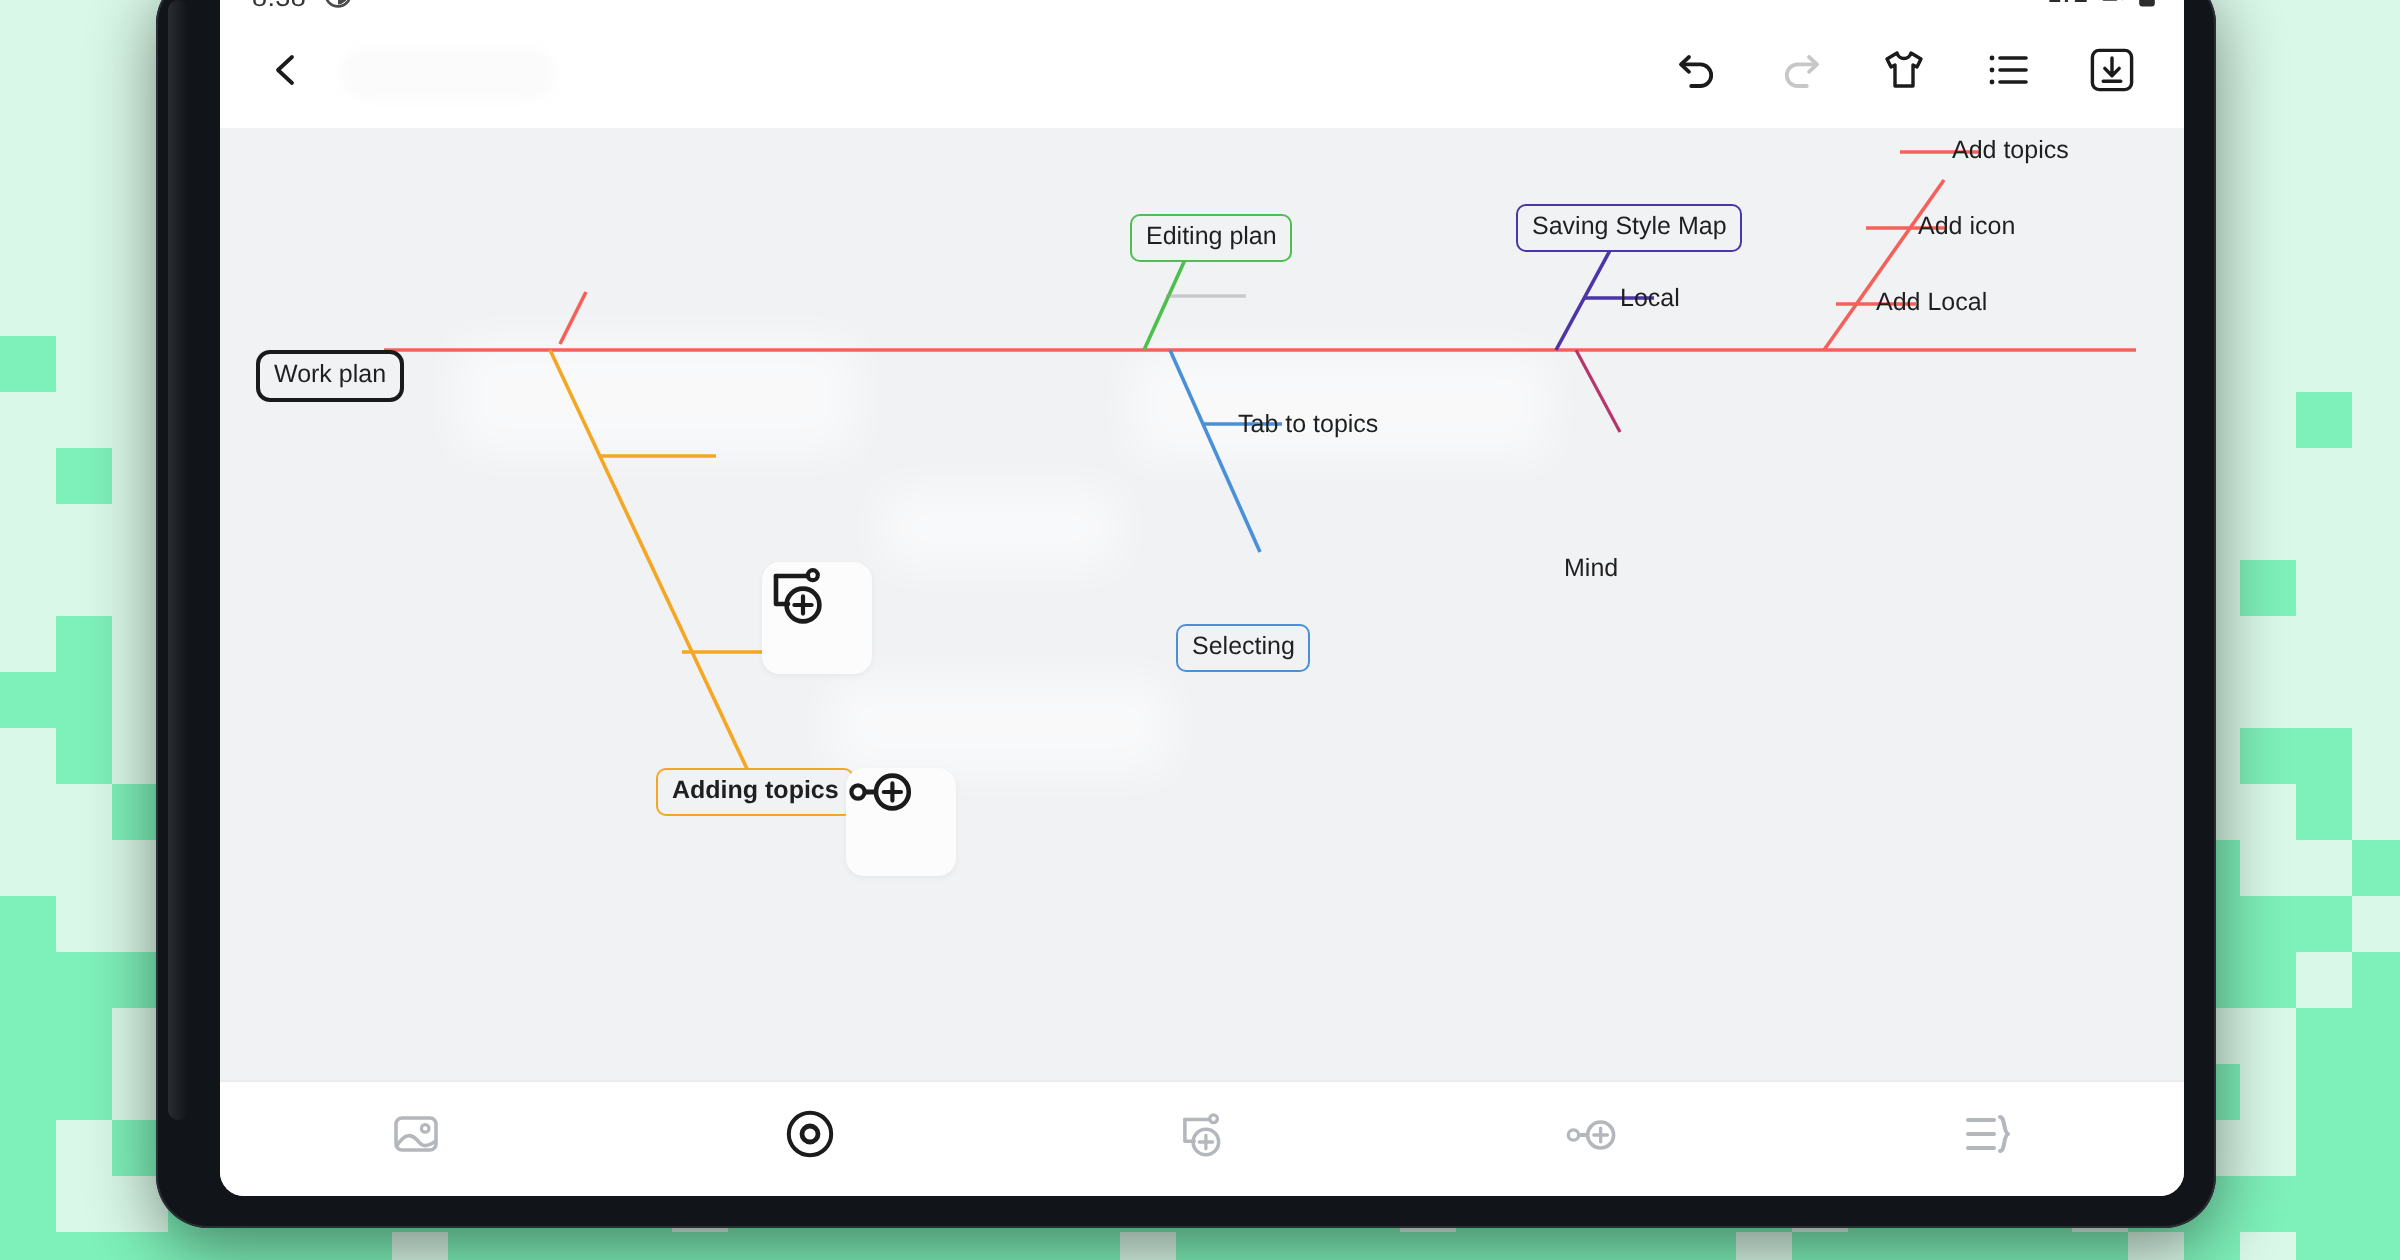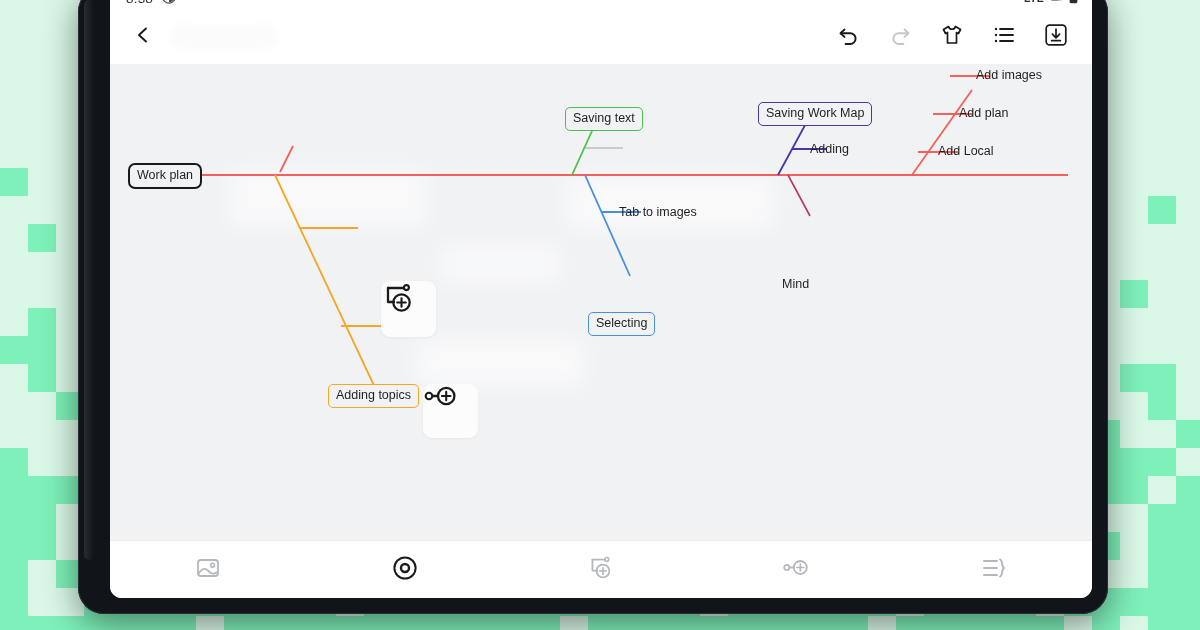--- a/index.html
+++ b/index.html
@@ -137,21 +137,21 @@
     color: #1f1f1f;
     white-space: nowrap;
     line-height: 1;
   }
   .node.boxed {
     padding: 4px 7px 5px;
     border: 1.6px solid #333;
     border-radius: 5px;
     background: #f1f2f4;
   }
-  .node.root { border-color: #1a1a1a; border-width: 2px; border-radius: 7px; }
+  .node.root { border-color: #1a1a1a; border-width: 2px; border-radius: 7px; margin-top: 12px; }
   .node.plain { background: transparent; }
 
   
   .icon-card {
     position: absolute;
     background: #fcfcfd;
     border-radius: 9px;
     display: flex; align-items: center; justify-content: center;
     box-shadow: 0 1px 3px rgba(0,0,0,.05);
   }
@@ -606,35 +606,35 @@
           <line x1="678" y1="111" x2="700" y2="152" stroke="#b8346b" stroke-width="1.6"></line>
 
           <line x1="802" y1="111" x2="862" y2="26" stroke="#f4615a" stroke-width="1.8"></line>
           <line x1="808" y1="88" x2="848" y2="88" stroke="#f4615a" stroke-width="1.8"></line>
           <line x1="823" y1="50" x2="863" y2="50" stroke="#f4615a" stroke-width="1.8"></line>
           <line x1="840" y1="12" x2="880" y2="12" stroke="#f4615a" stroke-width="1.8"></line>
         </svg>
 
         <div class="node boxed root" style="left:18px; top:99px;">Work plan</div>
 
-        <div class="node boxed" style="left:455px; top:43px; border-color:#4cc04c;">Saving text</div>
+        <div class="node boxed" style="left:455px; top:43px; border-color:#4cc04c;">Editing plan</div>
 
         <div class="node boxed" style="left:478px; top:248px; border-color:#4a90d9;">Selecting</div>
-        <div class="node plain" style="left:509px; top:142px;">Tab to images</div>
-
-        <div class="node boxed" style="left:648px; top:38px; border-color:#4b35a8;">Saving Work Map</div>
-        <div class="node plain" style="left:700px; top:79px;">Adding</div>
+        <div class="node plain" style="left:509px; top:142px;">Tab to topics</div>
+
+        <div class="node boxed" style="left:648px; top:38px; border-color:#4b35a8;">Saving Style Map</div>
+        <div class="node plain" style="left:700px; top:79px;">Local</div>
 
         <div class="node plain" style="left:672px; top:214px;">Mind</div>
 
-        <div class="node plain" style="left:866px; top:5px;">Add images</div>
-        <div class="node plain" style="left:849px; top:43px;">Add plan</div>
+        <div class="node plain" style="left:866px; top:5px;">Add topics</div>
+        <div class="node plain" style="left:849px; top:43px;">Add icon</div>
         <div class="node plain" style="left:828px; top:81px;">Add Local</div>
 
-        <div class="node boxed" style="left:218px; top:320px; border-color:#f5a623;">Adding topics</div>
+        <div class="node boxed" style="left:218px; top:320px; border-color:#f5a623;font-weight:bold;">Adding topics</div>
 
         <div class="icon-card" style="left:271px; top:217px; width:55px; height:56px;">
           <span>
             <svg width="36" height="34" viewBox="0 0 36 34">
               <path d="M7 7 H23" stroke="#1b1b1b" stroke-width="2.3" stroke-linecap="round"></path>
               <path d="M7 7 V21 H13" stroke="#1b1b1b" stroke-width="2.3" stroke-linecap="round" stroke-linejoin="round" fill="none"></path>
               <circle cx="25.4" cy="6.6" r="2.5" fill="none" stroke="#1b1b1b" stroke-width="2.1"></circle>
               <circle cx="20.5" cy="21.5" r="8.2" fill="none" stroke="#1b1b1b" stroke-width="2.3"></circle>
               <path d="M20.5 17.2 V25.8 M16.2 21.5 H24.8" stroke="#1b1b1b" stroke-width="2.1" stroke-linecap="round"></path>
             </svg>

